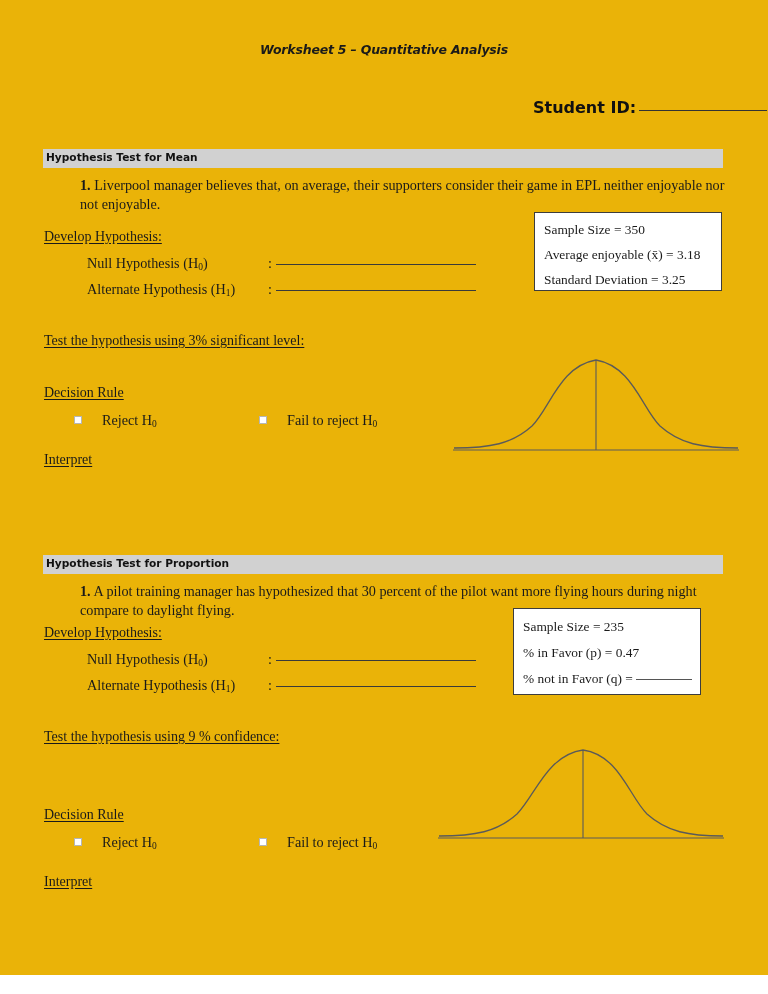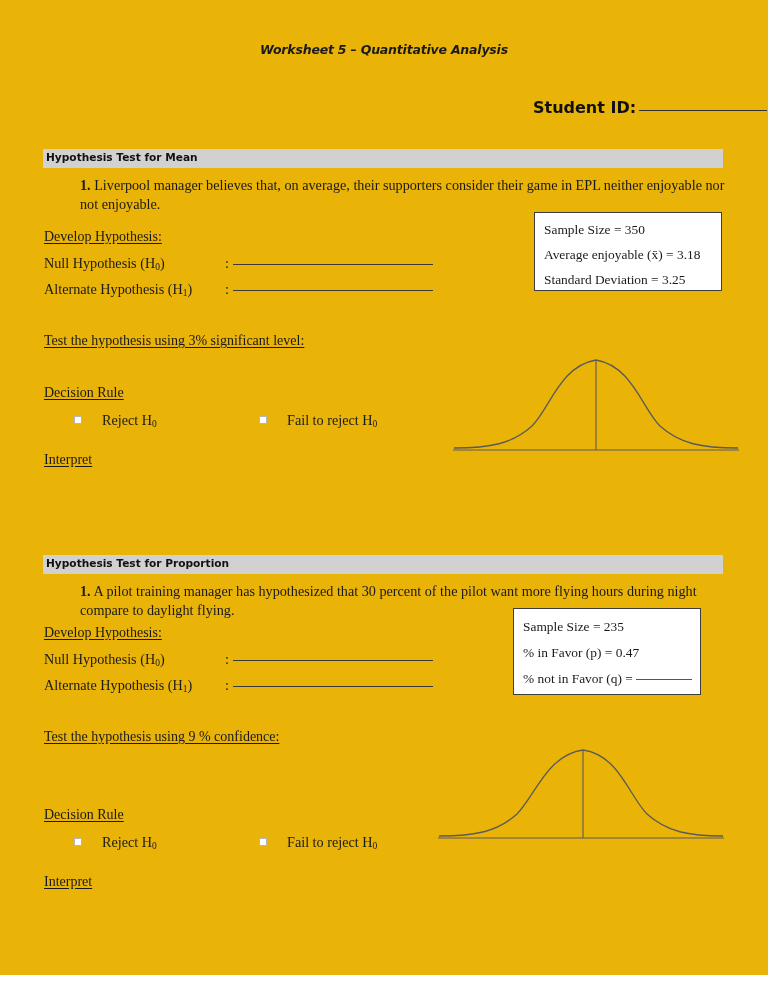--- a/index.html
+++ b/index.html
@@ -112,20 +112,21 @@
   .hyp-row {
     position: absolute;
     left: 44px;
     font-size: 14.2px;
     color: #1a1a1a;
     white-space: nowrap;
   }
   .hyp-label {
     display: inline-block;
     width: 181px;
+    margin-left: 43px;
   }
   .hyp-colon {
     display: inline-block;
     width: 8px;
   }
   .hyp-line {
     display: inline-block;
     width: 200px;
     border-bottom: 1.5px solid #3a3a3a;
     vertical-align: 3px;

